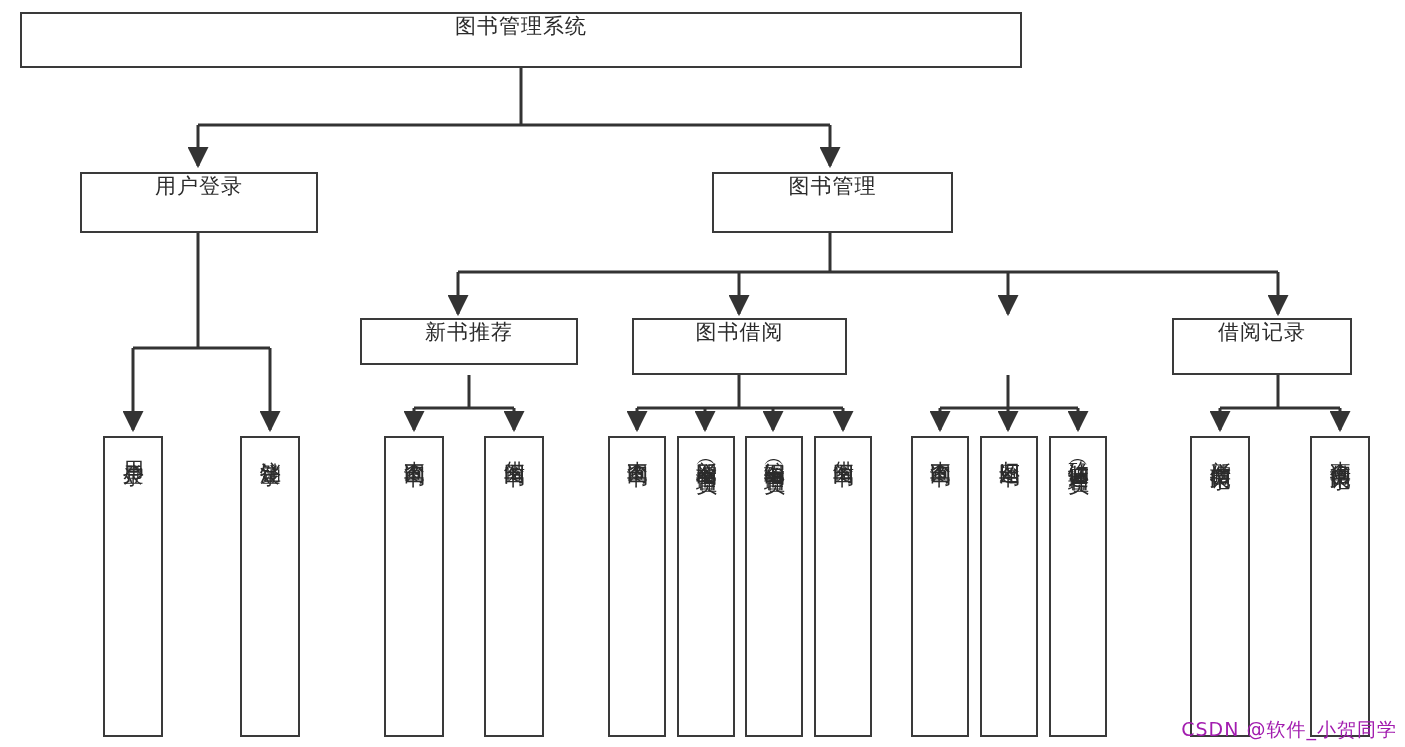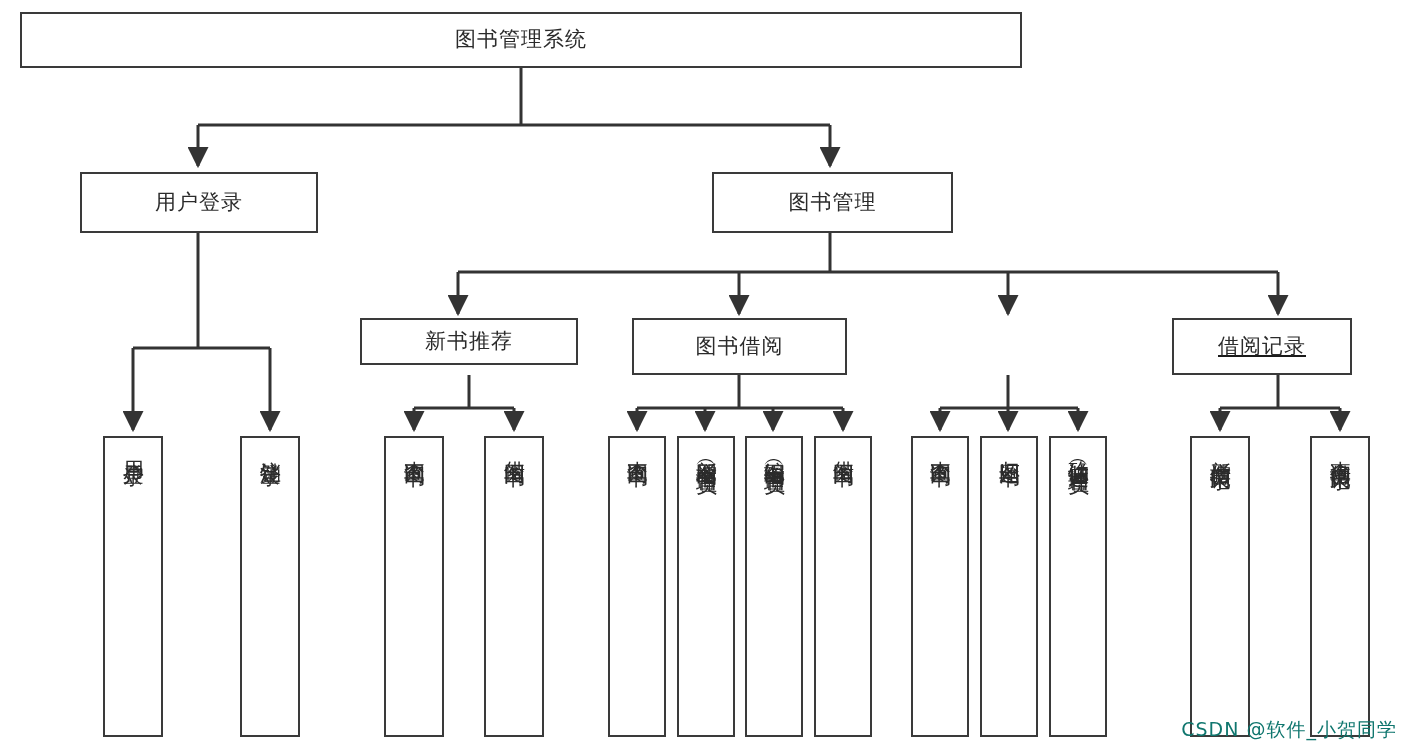--- a/index.html
+++ b/index.html
@@ -20,21 +20,20 @@
     left:0; top:0;
     width:1405px; height:747px;
     pointer-events:none;
   }
   .node{
     position:absolute;
     box-sizing:border-box;
     background:#ffffff;
     border:2px solid #3a3a3a;
     display:flex;
-    align-items:center;
     justify-content:center;
     z-index:2;
   }
   .node .label{
     font-size:21px;
     line-height:1.2;
     letter-spacing:1px;
     color:#2b2b2b;
     white-space:nowrap;
   }
@@ -51,21 +50,21 @@
     line-height:1.28;
     letter-spacing:2px;
     white-space:normal;
     max-height:284px;
   }
   #watermark{
     position:absolute;
     right:8px;
     bottom:4px;
     font-size:19px;
-    color:#0f766e;
+    color:#a21caf;
     letter-spacing:1px;
     z-index:5;
     white-space:nowrap;
   }
 </style>
 </head>
 <body>
 
 <div id="canvas">
 
@@ -133,21 +132,21 @@
 
   <div class="node" style="left:360px; top:318px; width:218px; height:47px;">
     <span class="label">新书推荐</span>
   </div>
 
   <div class="node" style="left:632px; top:318px; width:215px; height:57px;">
     <span class="label">图书借阅</span>
   </div>
 
 
-  <div class="node" style="left:1172px; top:318px; width:180px; height:57px;text-decoration:underline;">
+  <div class="node" style="left:1172px; top:318px; width:180px; height:57px;">
     <span class="label">借阅记录</span>
   </div>
 
   <div class="node leaf" style="left:103px; top:436px; width:60px; height:301px;">
     <span class="label">用户登录</span>
   </div>
 
   <div class="node leaf" style="left:240px; top:436px; width:60px; height:301px;">
     <span class="label">注销登录</span>
   </div>

